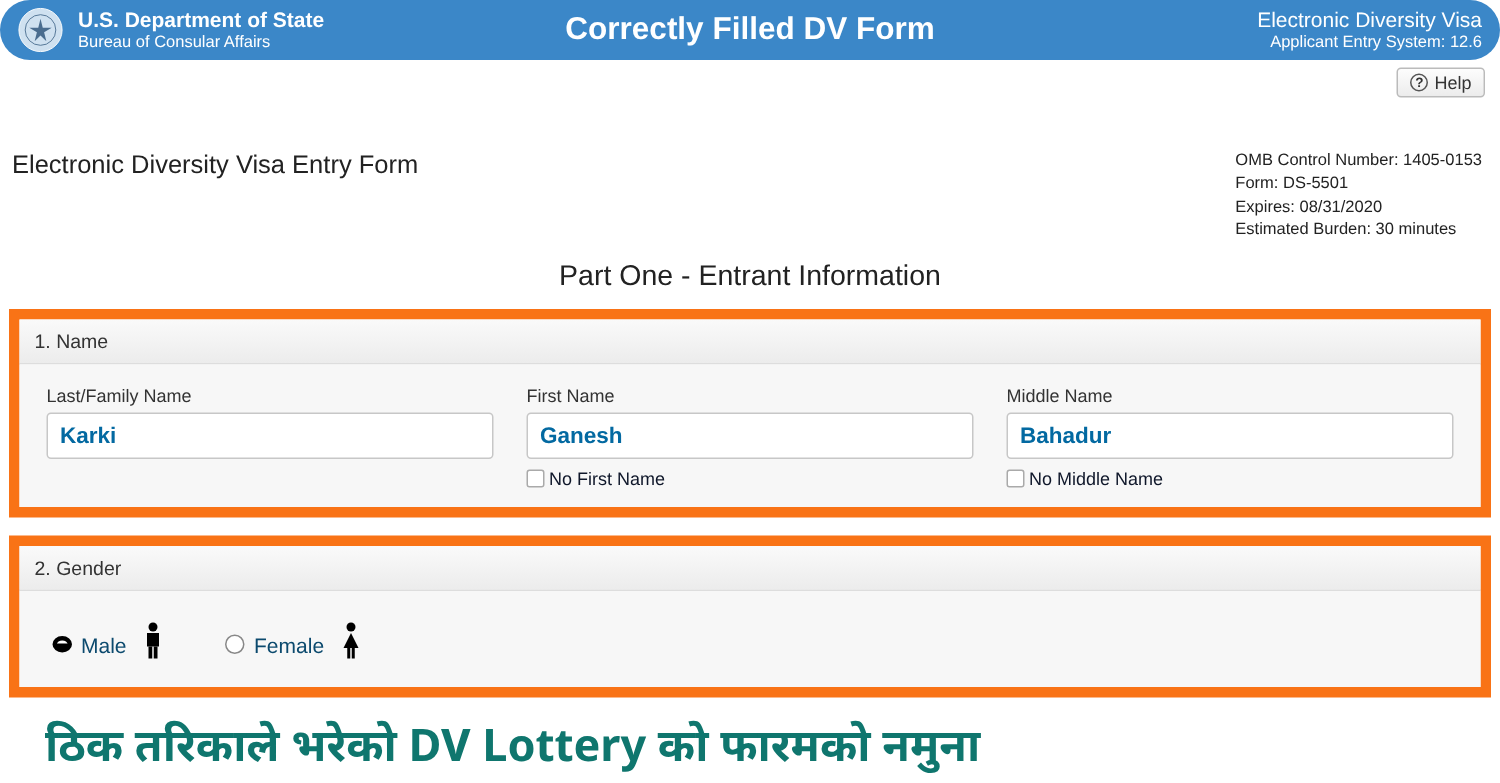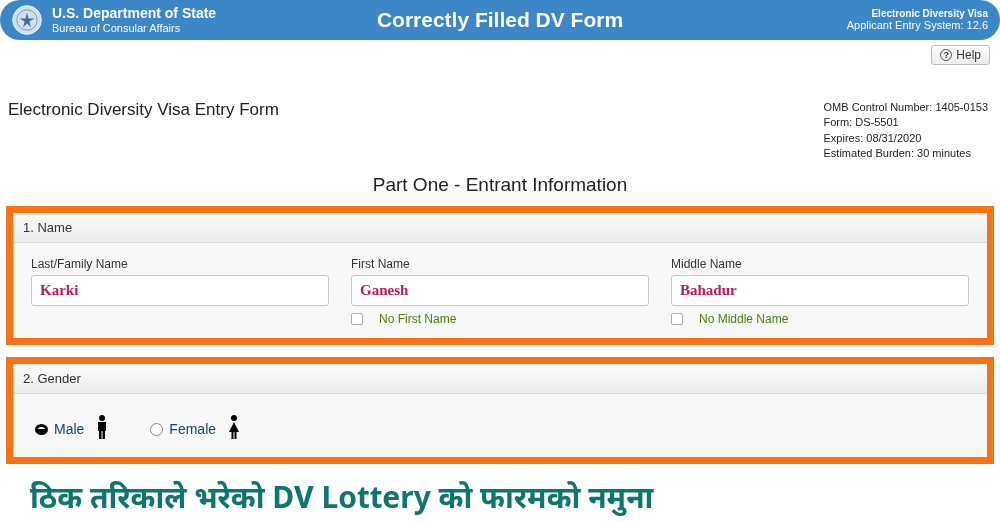--- a/index.html
+++ b/index.html
@@ -34,21 +34,21 @@
       left: 50%; transform: translateX(-50%);
       font-size: 21px;
       font-weight: bold;
       color: #fff;
     }
     .right-head {
       margin-left: auto;
       text-align: right;
       line-height: 1.1;
     }
-    .edv-title { font-size: 10px; font-weight: bold; }
+    .edv-title { font-size: 14px; font-weight: normal; }
     .edv-sub { font-size: 11px; }
     .help-row {
       display: flex; justify-content: flex-end;
       padding: 5px 10px 0 10px;
     }
     .help-btn {
       border: 1px solid #bbb;
       background: linear-gradient(#fdfdfd, #ececec);
       border-radius: 3px;
       font-size: 12px;
@@ -95,27 +95,27 @@
     .row3 { display: flex; gap: 22px; }
     .col { flex: 1; }
     .fld-label { font-size: 12px; color: #333; margin-bottom: 4px; display: block; }
     .txt {
       width: 100%;
       border: 1px solid #c7c7c7;
       border-radius: 3px;
       padding: 6px 8px;
       font-size: 15px;
       font-weight: bold;
-      font-family: Liberation Serif, serif;
-      color: #be185d;
+      font-family: Liberation Sans, sans-serif;
+      color: #0369a1;
     }
     .cb-row {
       margin-top: 6px;
-      font-size: 12px; color: #4d7c0f;
-      display: flex; align-items: center; gap: 16px;
+      font-size: 12px; color: #0f172a;
+      display: flex; align-items: center; gap: 3px;
     }
     .cb {
       width: 12px; height: 12px; border: 1px solid #aaa; border-radius: 2px; background: #fff;
     }
     .gender-row {
       display: flex; align-items: center; gap: 40px;
       padding: 6px 4px 0 4px;
       font-size: 14px; color: #0c4a6e;
     }
     .radio-wrap { display: flex; align-items: center; gap: 6px; }

